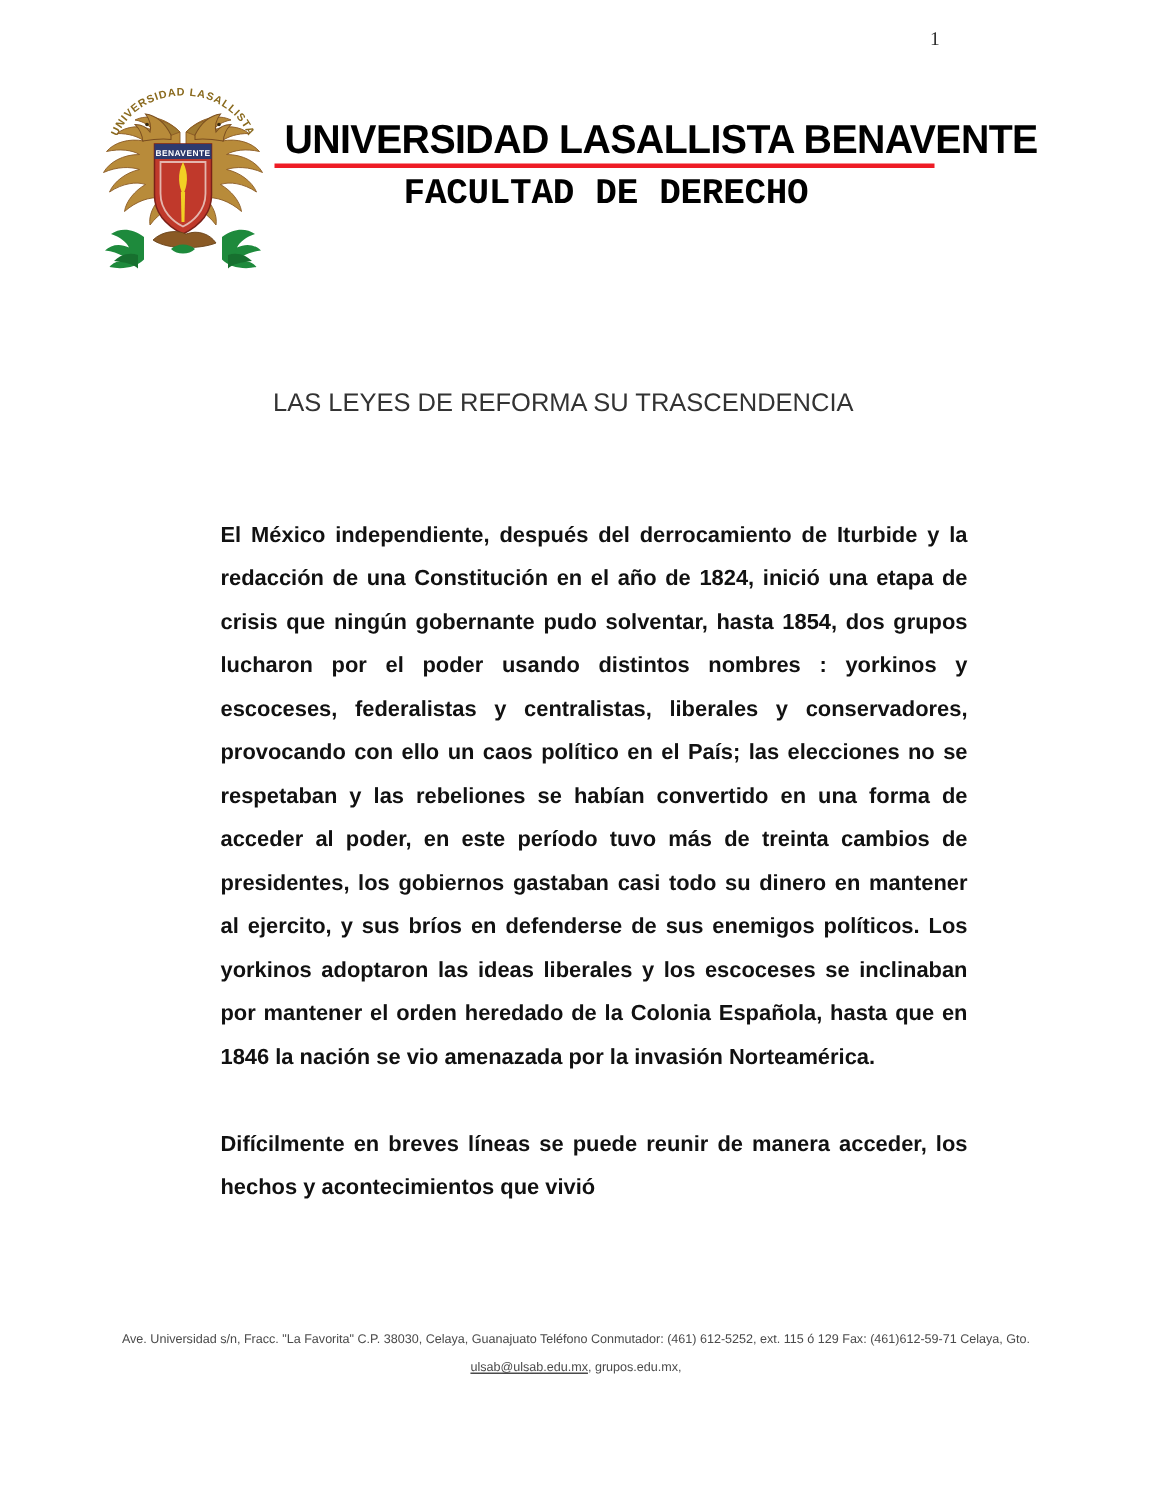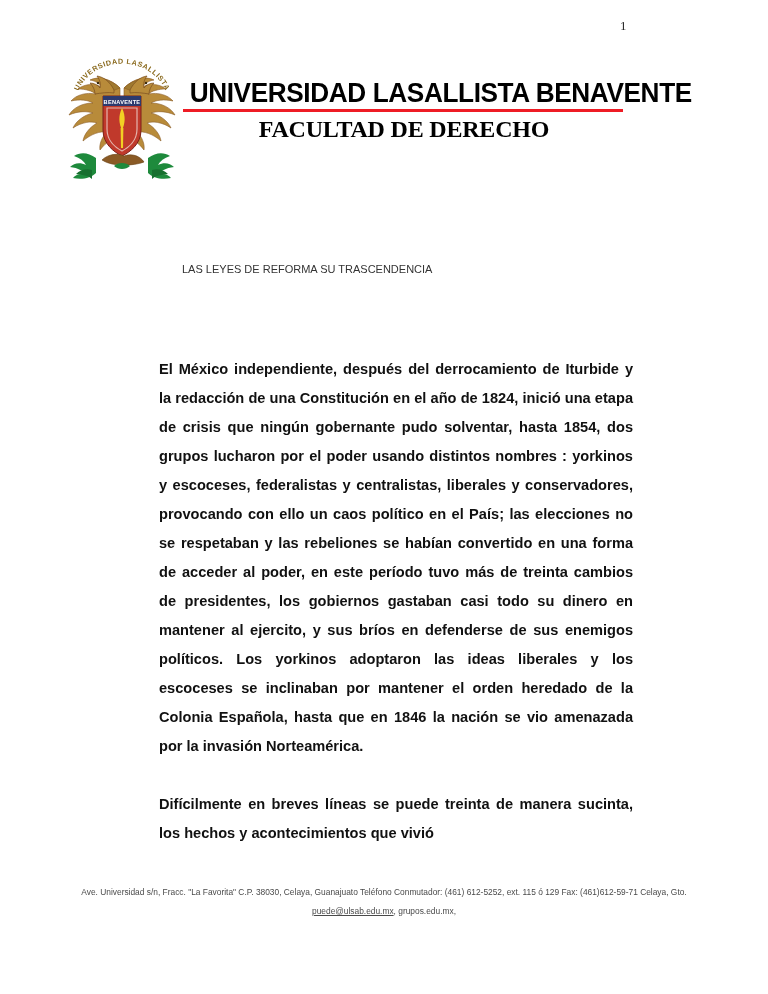--- a/index.html
+++ b/index.html
@@ -74,39 +74,39 @@
     transform-origin: center;
   }
   .rule-red {
     margin-top: 1px;
     width: 440px;
     height: 3px;
     background: #ee1c25;
   }
   .faculty-name {
     margin-top: 4px;
-    font-family: Liberation Serif, serif;
+    font-family: Liberation Mono, monospace;
     font-weight: bold;
     font-size: 24px;
     line-height: 27px;
     letter-spacing: -0.2px;
     color: #000000;
     text-align: center;
     white-space: nowrap;
   }
 
   
   .doc-title {
     position: absolute;
     left: 182px;
     top: 258px;
     width: 440px;
     font-family: "Liberation Sans", sans-serif;
     font-weight: normal;
-    font-size: 11px;
+    font-size: 17px;
     line-height: 22px;
     color: #333333;
     text-align: left;
     white-space: nowrap;
   }
 
   
   .body-block {
     position: absolute;
     left: 142px;
@@ -114,21 +114,21 @@
     width: 508px;
   }
   .para {
     font-family: "Liberation Sans", sans-serif;
     font-weight: bold;
     font-size: 14.6px;
     line-height: 29px;
     color: #111111;
     text-align: justify;
     text-justify: inter-word;
-    margin: 17px;
+    margin: 5px;
     hyphens: none;
   }
   .para + .para { margin-top: 29px; }
 
   
   .footer {
     position: absolute;
     left: 0;
     top: 886px;
     width: 768px;
@@ -235,23 +235,23 @@
       <div class="rule-red"></div>
       <div class="faculty-name">FACULTAD DE DERECHO</div>
     </div>
 
   </div>
 
   <div class="doc-title">LAS LEYES DE REFORMA SU TRASCENDENCIA</div>
 
   <div class="body-block">
     <p class="para">El México independiente, después del derrocamiento de Iturbide y la redacción de una Constitución en el año de 1824, inició  una etapa de crisis que ningún gobernante pudo solventar, hasta 1854,  dos grupos lucharon por el poder usando distintos nombres :    yorkinos    y escoceses, federalistas y centralistas, liberales y conservadores, provocando con ello un caos político en el País;  las elecciones no se respetaban y  las rebeliones se habían convertido en una forma de acceder al poder, en este período tuvo más de treinta cambios de presidentes, los gobiernos gastaban casi todo su dinero en mantener al ejercito, y sus bríos en defenderse de sus enemigos políticos. Los yorkinos adoptaron las ideas liberales y los escoceses se inclinaban por mantener el orden heredado de la Colonia Española, hasta que en 1846 la nación se vio amenazada por la invasión Norteamérica.</p>
-    <p class="para">Difícilmente en breves líneas se puede treinta de manera sucinta, los hechos y acontecimientos que vivió</p>
+    <p class="para">Difícilmente en breves líneas se puede reunir de manera acceder, los hechos y acontecimientos que vivió</p>
   </div>
 
   <div class="footer">
     <div class="footer-line1">Ave. Universidad s/n, Fracc. "La Favorita" C.P. 38030, Celaya, Guanajuato Teléfono Conmutador: (461) 612-5252, ext. 115 ó 129  Fax: (461)612-59-71  Celaya, Gto.</div>
     <div class="footer-line2">
-      <span class="footer-email">puede@ulsab.edu.mx</span><span>, grupos.edu.mx,</span>
+      <span class="footer-email">ulsab@ulsab.edu.mx</span><span>, grupos.edu.mx,</span>
     </div>
   </div>
 
 </div>
 
 </body></html>

